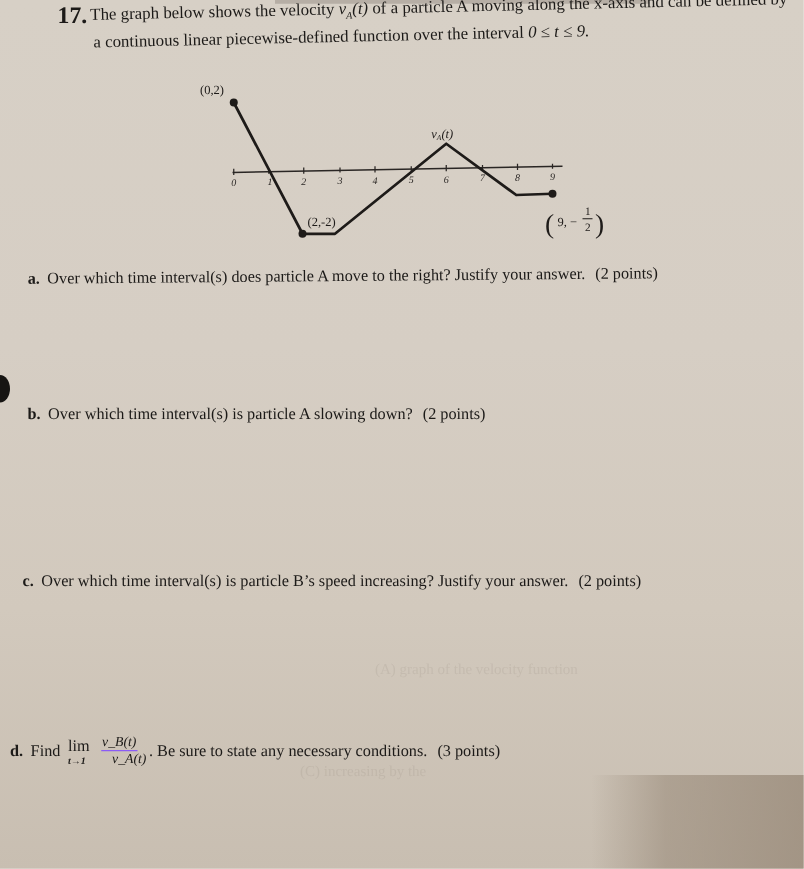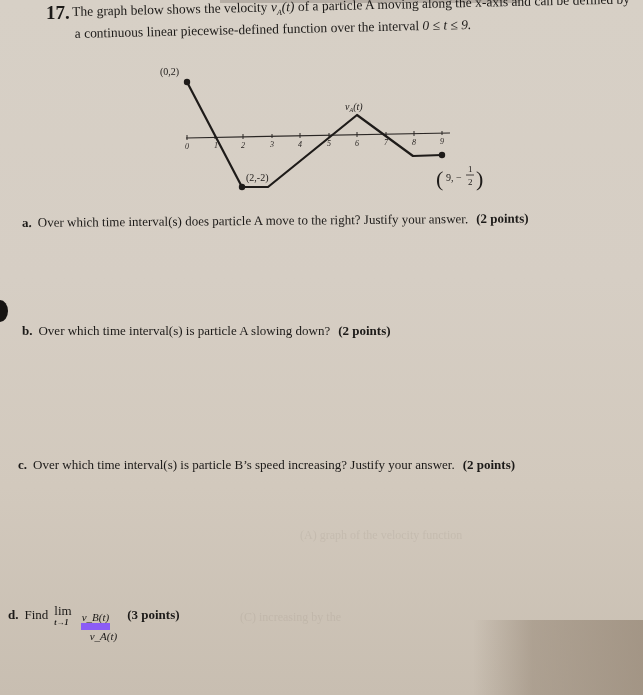--- a/index.html
+++ b/index.html
@@ -27,30 +27,30 @@
     font-size:13.5px; line-height:16px;
     transform: rotate(-1.3deg); transform-origin: left top;
   }
   .intro-l1, .intro-l2 { display:block; white-space:nowrap; }
   .intro-l2 { padding-left:2px; }
   .math { font-style:italic; }
   .graph { position:absolute; left:150px; top:60px; width:350px; height:140px; }
   .graph svg { display:block; }
   .q { position:absolute; font-size:13px; white-space:nowrap; }
   .q .label { font-weight:bold; margin-right:6px; }
-  .q .pts { font-weight:bold; margin-left:8px;text-align:right; }
+  .q .pts { font-weight:normal; margin-left:8px;text-align:right; }
   .qa { left:22px; top:215px; transform: rotate(-0.5deg); transform-origin:left top; }
   .qb { left:22px; top:323px; }
   .consider { position:absolute; left:18px; top:402px; font-size:13px; line-height:21px; width:600px; }
   .qc { left:18px; top:457px; }
   .qd { left:8px; top:588px; font-size:13px; display:flex; align-items:center; white-space:nowrap; }
   .lim { display:inline-flex; flex-direction:column; margin:0 2px 0 6px; }
   .lim .sub { font-size:8px; font-style:italic; line-height:8px;font-weight:bold; }
   .frac { display:inline-flex; flex-direction:column; align-items:center; font-style:italic; font-size:11px; margin-right:2px; }
-  .frac .num { border-bottom:7px solid #8b5cf6; padding:0 1px; line-height:12px;margin-top:23px; }
+  .frac .num { border-bottom:1px solid #8b5cf6; padding:0 1px; line-height:12px; }
   .frac .den { line-height:12px;margin-left:16px; }
   .faint { position:absolute; color:rgba(90,80,70,0.09); font-size:12px; white-space:nowrap; }
 </style>
 </head>
 <body>
 
 <div class="top-edge"></div>
 <div class="hole"></div>
 <div class="shadow-right"></div>
 
@@ -134,14 +134,15 @@
   <span class="label">d.</span>
   <span>Find</span>
   <span class="lim">
     <span>lim</span>
     <span class="sub">t→1</span>
   </span>
   <span class="frac">
     <span class="num">v_B(t)</span>
     <span class="den">v_A(t)</span>
   </span>
+  <span>.  Be sure to state any necessary conditions.</span>
   <span class="pts">(3 points)</span>
 </div>
 
 </body></html>

